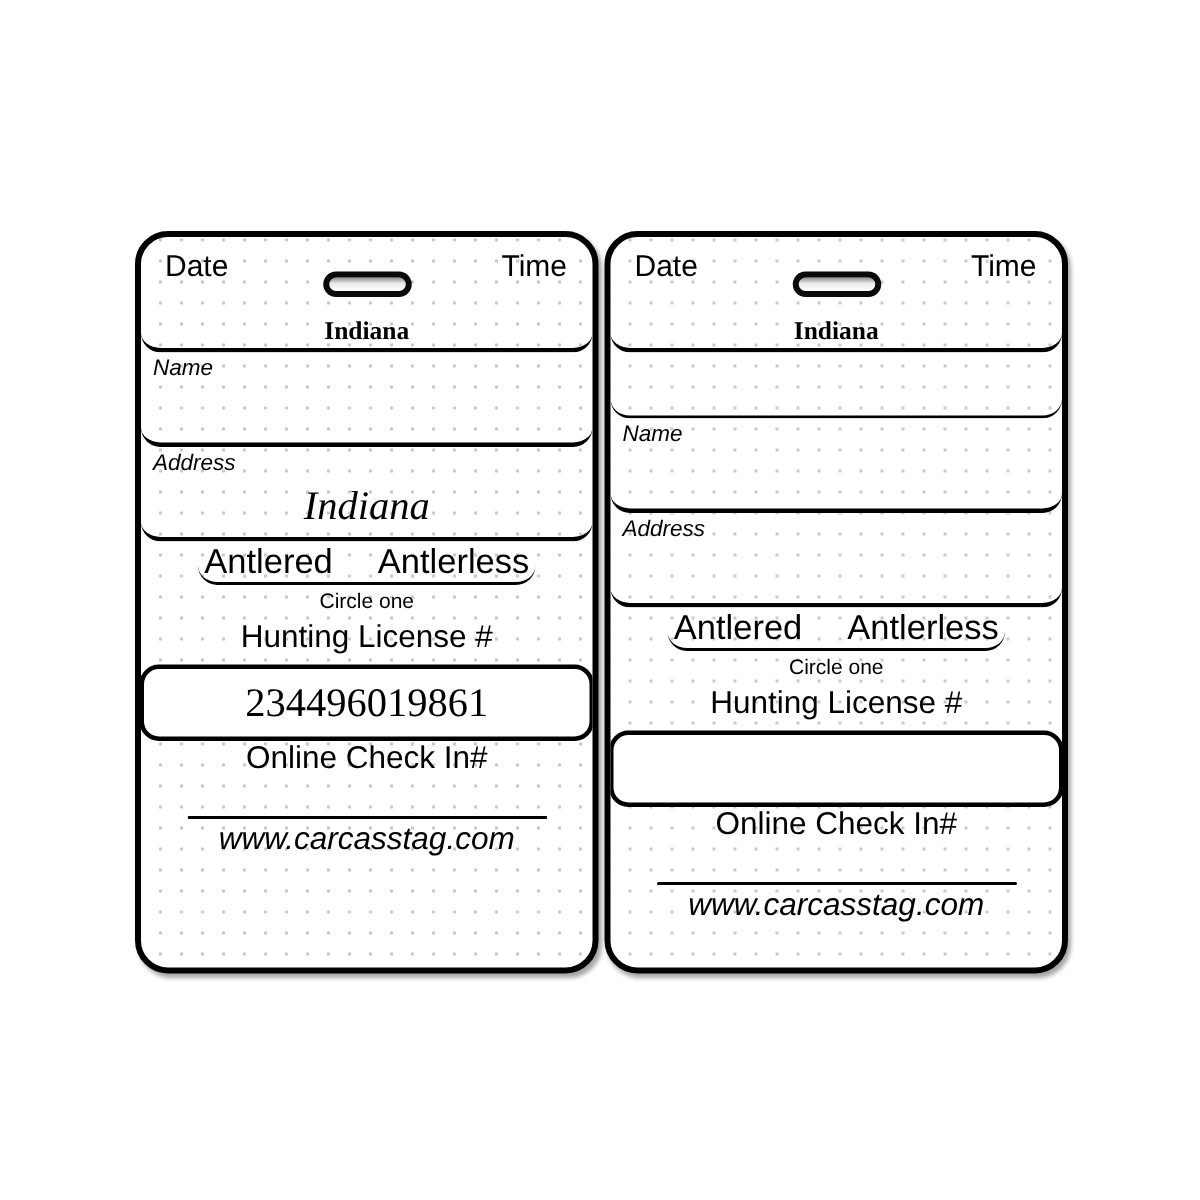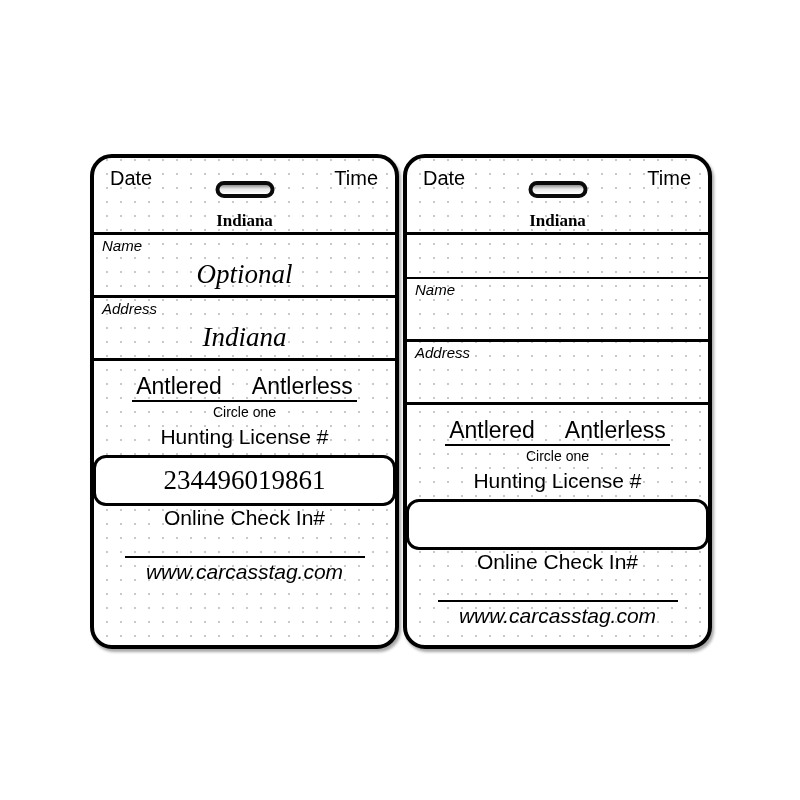--- a/index.html
+++ b/index.html
@@ -1,15 +1,15 @@
 <!DOCTYPE html>
 <html><head>
 <meta charset="utf-8">
 <style>
-  * { margin: 0; padding: 0; box-sizing: border-box; }
+  * { margin: 0; padding: 0; box-sizing: border-box; border-radius: 13px; }
   html, body { width: 800px; height: 800px; background: #fff; overflow: hidden; }
   body { font-family: "Liberation Sans", sans-serif; color: #000; }
 
   .canvas { position: relative; width: 800px; height: 800px; background: #fff; }
 
   .tags-row {
     position: absolute;
     left: 90px; top: 154px;
     display: flex;
     gap: 4px;
@@ -90,21 +90,20 @@
   }
 
   
   .tag-bottom {
     flex: 1;
     display: flex;
     flex-direction: column;
     align-items: center;
   }
   .antler-row {
-    margin-top: 12px;
     border-bottom: 2px solid #000;
     padding: 0 4px 1px 4px;
     font-size: 23px;
     line-height: 26px;
     white-space: nowrap;
   }
   .antler-gap { display: inline-block; width: 30px; }
   .circle-one { margin-top: 2px; font-size: 14px; line-height: 16px; }
   .license-label { margin-top: 5px; font-size: 21px; line-height: 24px; }
   .license-box {
@@ -136,21 +135,20 @@
           <span>Date</span>
           <span>Time</span>
         </div>
         <div class="slot"></div>
         <div class="state-title">Indiana</div>
       </div>
 
 
       <div class="sec-labeled">
         <span class="sec-label">Name</span>
-        <span class="serif-value">Optional</span>
       </div>
 
       <div class="sec-labeled">
         <span class="sec-label">Address</span>
         <span class="serif-value">Indiana</span>
       </div>
 
       <div class="tag-bottom">
         <div class="antler-row">
           <span>Antlered</span><span class="antler-gap"></span><span>Antlerless</span>

